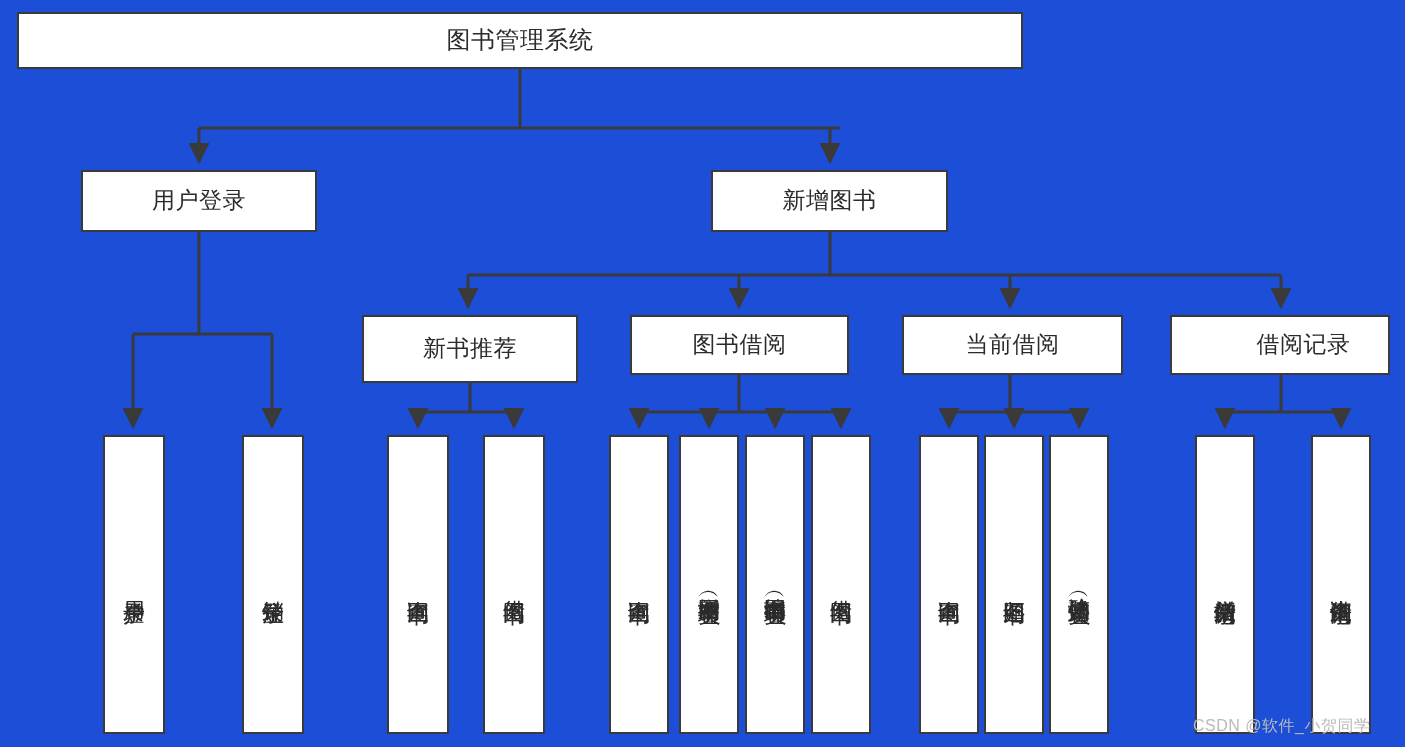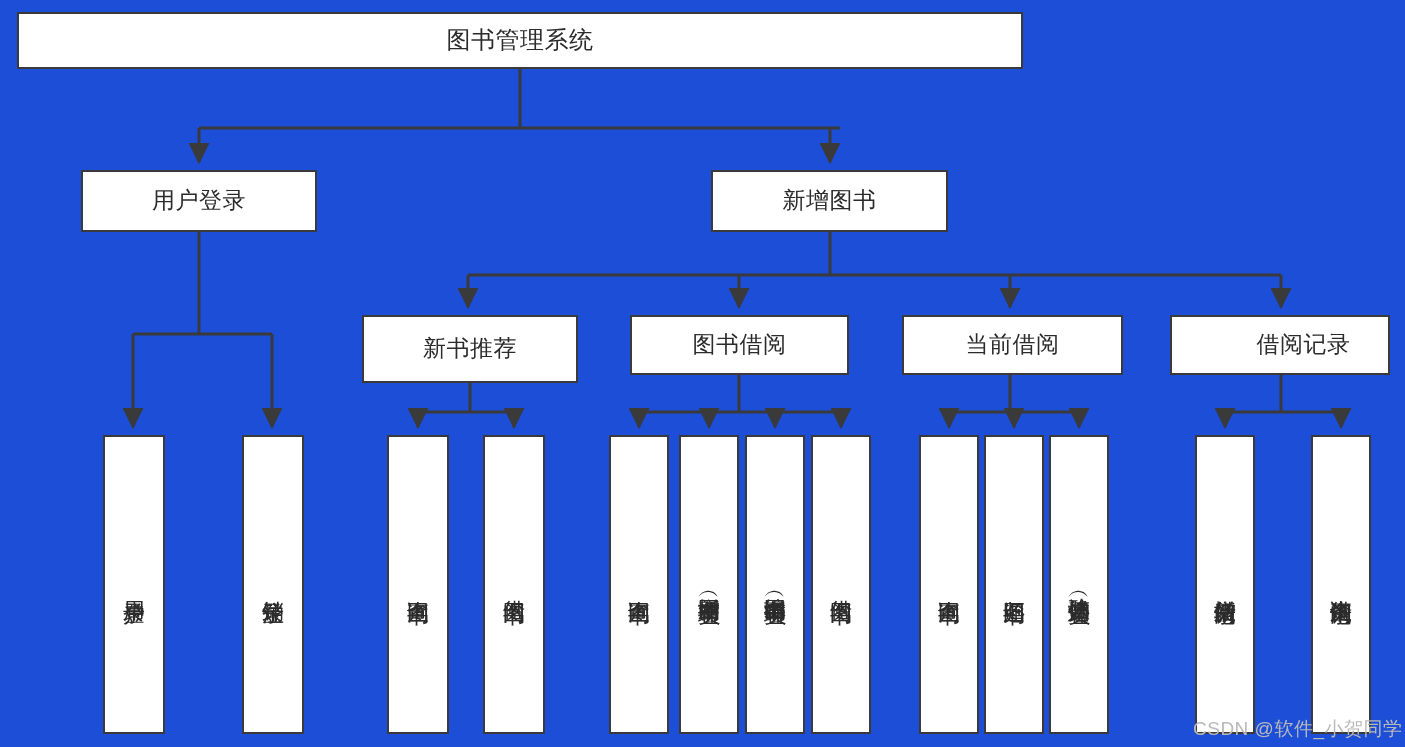--- a/index.html
+++ b/index.html
@@ -50,21 +50,21 @@
     align-items: center;
     justify-content: center;
     text-align: center;
     padding: 6px 0;
   }
   .node-root {
     font-size: 24px;
   }
   .watermark {
     position: absolute;
-    font-size: 19px;
+    font-size: 16px;
     color: #b9b9b9;
     white-space: nowrap;
     letter-spacing: 0.5px;
   }
 </style>
 </head>
 <body>
 
 <div id="canvas">
 

